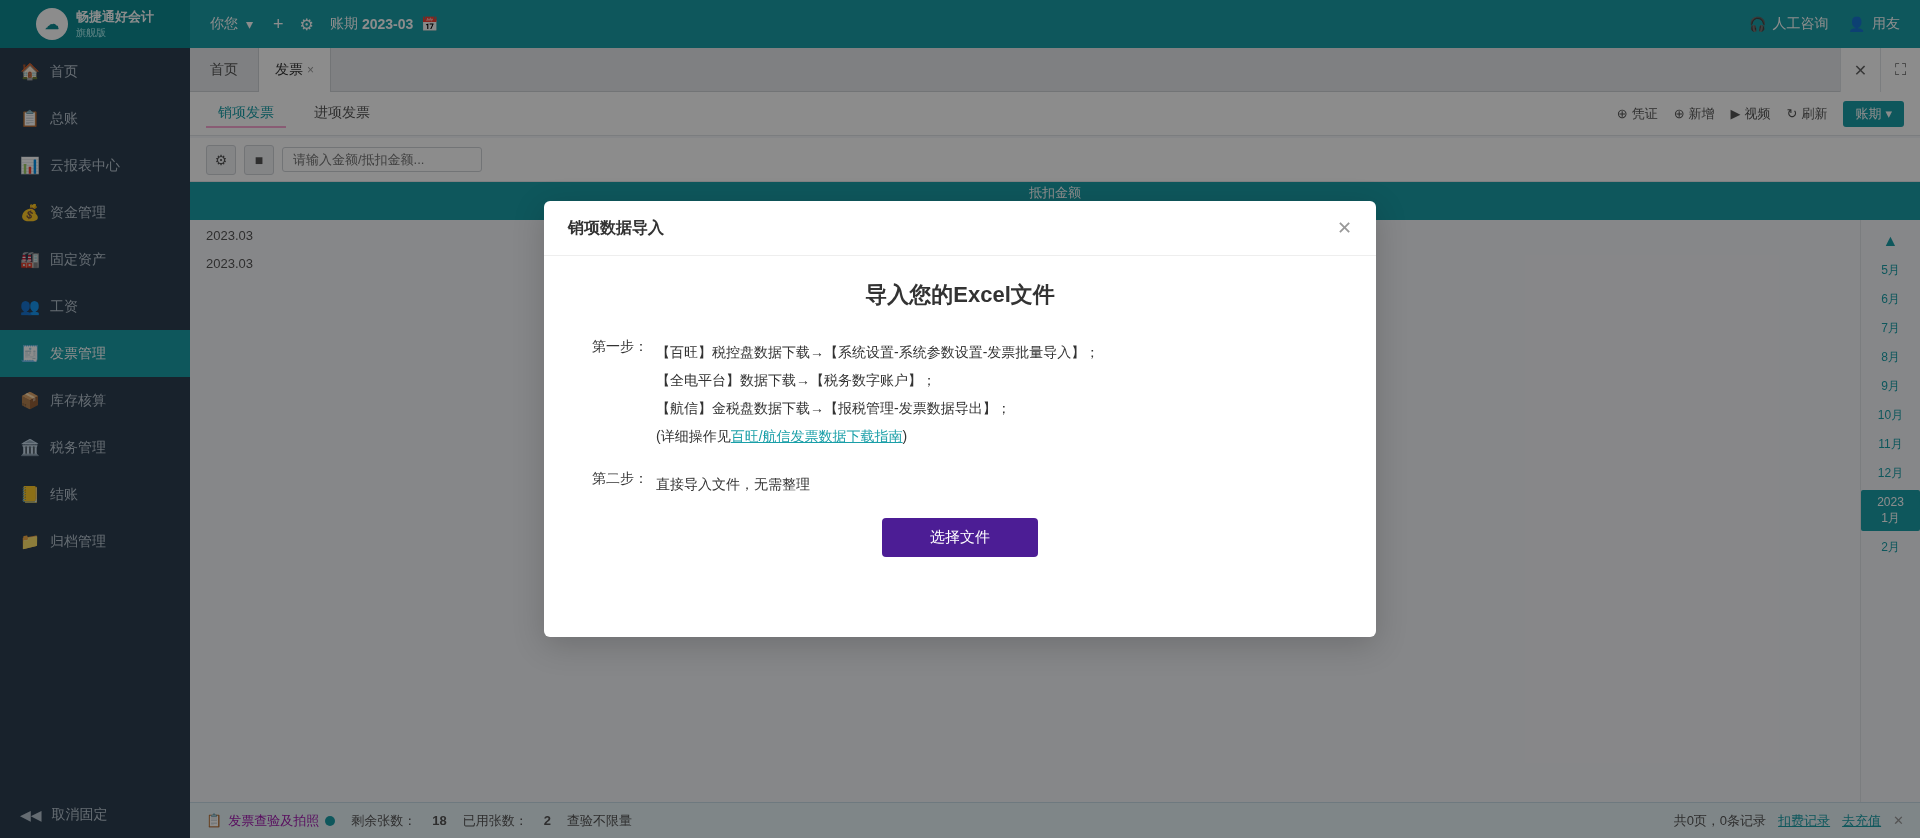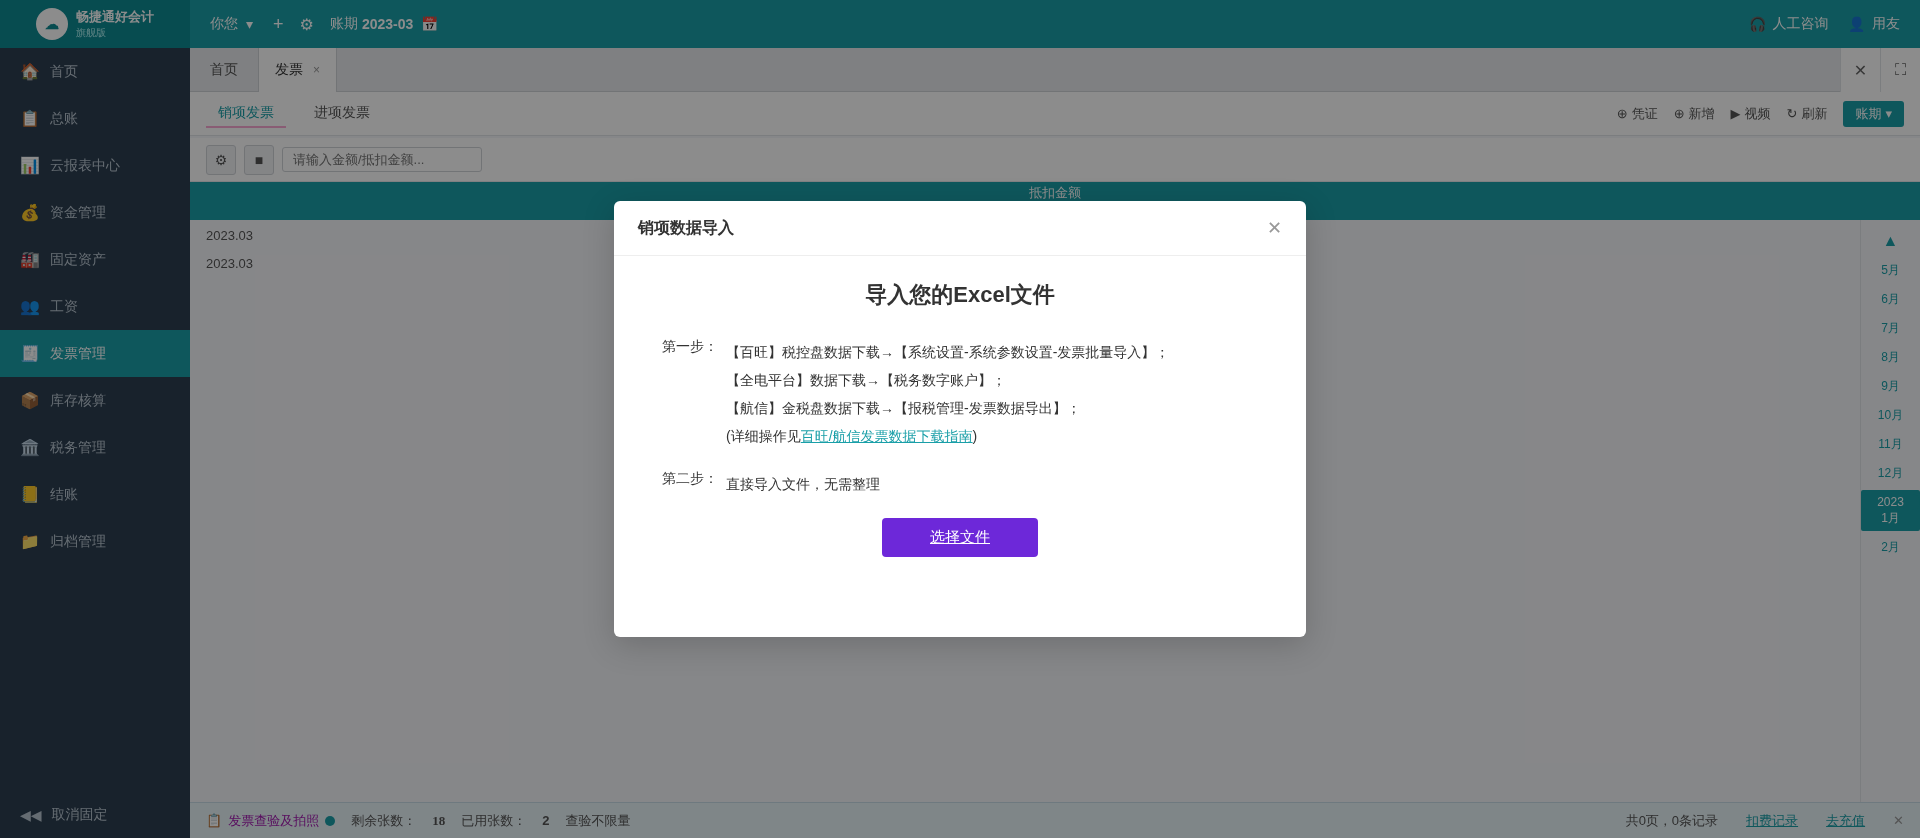--- a/index.html
+++ b/index.html
@@ -56,21 +56,21 @@
       height: 44px; background: #e8eaed; display: flex; align-items: center;
       padding: 0 0; border-bottom: 1px solid #d0d3d8; flex-shrink: 0;
     }
     .tab-home {
       padding: 0 20px; height: 44px; display: flex; align-items: center;
       color: #555; cursor: pointer; font-size: 14px; border-right: 1px solid #d0d3d8;
     }
     .tab-active {
       padding: 14px 16px; height: 44px; display: flex; align-items: center;
       background: white; color: #333; font-size: 14px; cursor: pointer;
-      border-right: 1px solid #d0d3d8; gap: 10px;
+      border-right: 1px solid #d0d3d8; gap: 4px;
     }
     .tab-close { color: #999; cursor: pointer; font-size: 12px; }
 
     
     .toolbar {
       height: 44px; background: white; display: flex; align-items: center;
       padding: 0 16px; gap: 16px; border-bottom: 1px solid #e0e3e8; flex-shrink: 0;
     }
     .toolbar-tab {
       padding: 4px 12px; cursor: pointer; font-size: 14px; color: #555;
@@ -118,32 +118,32 @@
     .right-panel-arrow { color: #1a9fa8; cursor: pointer; font-size: 16px; padding: 4px; }
 
     
     .bottom-bar {
       height: 36px; background: #e8f4f8; display: flex; align-items: center;
       padding: 0 16px; gap: 16px; border-top: 1px solid #c8dde8; flex-shrink: 0;
       font-size: 13px; color: #555;
     }
     .bottom-bar-label { color: #a21caf; }
     .bottom-bar-val { color: #1a9fa8; cursor: pointer; text-decoration: underline; }
-    .bottom-bar-right { margin-left: auto; display: flex; align-items: center; gap: 28px; }
+    .bottom-bar-right { margin-left: auto; display: flex; align-items: center; gap: 12px; }
 
     
     .overlay {
       position: fixed; top: 0; left: 0; right: 0; bottom: 0;
       background: rgba(0,0,0,0.45); z-index: 200;
       display: flex; align-items: center; justify-content: center;
     }
 
     
     .modal {
-      background: white; border-radius: 6px; width: 692px;
+      background: white; border-radius: 6px; width: 832px;
       box-shadow: 0 8px 32px rgba(0,0,0,0.18); position: relative;
       padding-bottom: 40px;
     }
     .modal-header {
       display: flex; align-items: center; justify-content: space-between;
       padding: 16px 24px; border-bottom: 1px solid #eee;
     }
     .modal-title { font-size: 16px; font-weight: 600; color: #333; }
     .modal-close { cursor: pointer; color: #999; font-size: 18px; }
     .modal-body { padding: 24px 48px; }
@@ -161,23 +161,23 @@
     .radio-group { display: flex; flex-direction: column; gap: 12px; padding-left: 8px; }
     .radio-item { display: flex; align-items: center; gap: 8px; font-size: 14px; color: #333; cursor: pointer; }
     .radio-circle {
       width: 16px; height: 16px; border-radius: 50%; border: 2px solid #ccc;
       display: flex; align-items: center; justify-content: center; flex-shrink: 0;
     }
     .radio-circle.checked { border-color: #1a9fa8; }
     .radio-dot { width: 8px; height: 8px; border-radius: 50%; background: #1a9fa8; }
 
     .select-file-btn {
-      display: block; margin: 12px auto 16px; background: #6d28d9; color: white;
+      display: block; margin: 12px auto 16px; background: #4c1d95; color: white;
       border: none; border-radius: 4px; padding: 10px 48px; font-size: 15px;
-      cursor: pointer; font-weight: 500; text-decoration: underline;
+      cursor: pointer; font-weight: 500;
     }
 
     .modal-footer-text { text-align: center; font-size: 13px; color: #999; }
     .modal-footer-link { color: #1a9fa8; cursor: pointer; text-decoration: underline; }
 
     
     .period-badge {
       background: #1a9fa8; color: white; border-radius: 10px;
       padding: 1px 8px; font-size: 12px;
     }
@@ -361,21 +361,21 @@
     </div>
   </div>
 
   <div class="bottom-bar">
     <span style="display:flex;align-items:center;gap:6px;">
       <span style="color:#1a9fa8;">📋</span>
       <span class="bottom-bar-label">发票查验及拍照</span>
       <span style="width:10px;height:10px;background:#1a9fa8;border-radius:50%;display:inline-block;"></span>
     </span>
     <span>剩余张数：</span>
-    <span style="font-weight:bold;font-family:Liberation Serif, serif;">18</span>
+    <span style="font-weight:bold;">18</span>
     <span>已用张数：</span>
     <span style="font-weight:bold;">2</span>
     <span>查验不限量</span>
     <div class="bottom-bar-right">
       <div class="pagination">
         <span>共0页，0条记录</span>
       </div>
       <span class="bottom-bar-val">扣费记录</span>
       <span class="bottom-bar-val">去充值</span>
       <span style="cursor:pointer;color:#999;">✕</span>

